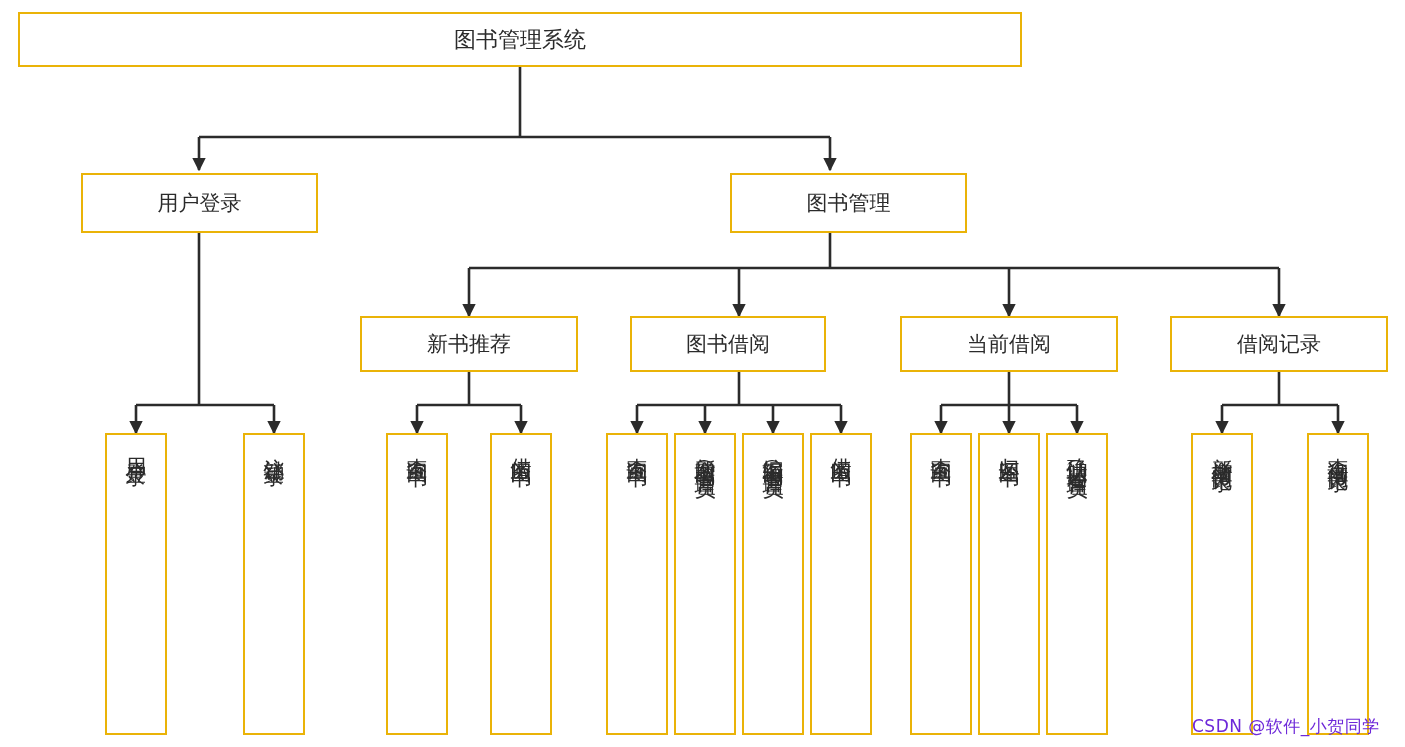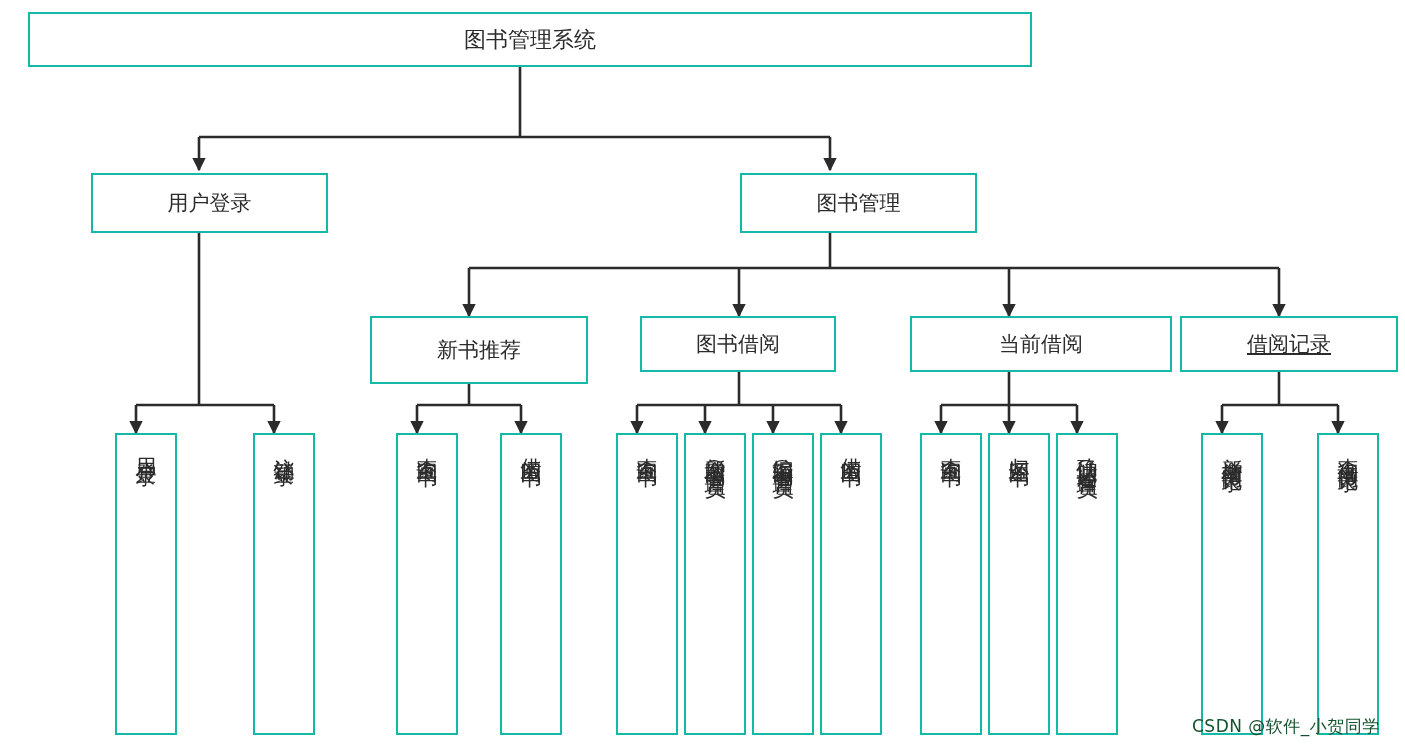--- a/index.html
+++ b/index.html
@@ -22,26 +22,25 @@
     left: 0;
     top: 0;
     width: 1405px;
     height: 747px;
     pointer-events: none;
   }
   .node {
     position: absolute;
     box-sizing: border-box;
     background: #ffffff;
-    border: 2px solid #14b8a6;
+    border: 2px solid #eab308;
     display: flex;
     align-items: center;
     justify-content: center;
     color: #2b2b2b;
-    margin-left: 10px;
   }
   .node .label {
     display: block;
     text-align: center;
     line-height: 1.18;
     white-space: pre-wrap;
   }
   
   .node.horiz .label {
     font-size: 21px;
@@ -57,21 +56,21 @@
   .node.vert .label {
     writing-mode: vertical-rl;
     text-orientation: upright;
     font-size: 21px;
     letter-spacing: 3px;
     line-height: 1.05;
   }
   .watermark {
     position: absolute;
     font-size: 17px;
-    color: #14532d;
+    color: #6d28d9;
     white-space: nowrap;
     letter-spacing: 0.5px;
   }
 </style>
 </head>
 <body>
 
 <div id="canvas">
 
   <svg class="wires" viewBox="0 0 1405 747" xmlns="http://www.w3.org/2000/svg">
@@ -129,30 +128,30 @@
     <span class="label">图书管理系统</span>
   </div>
 
   <div class="node horiz" style="left:81px; top:173px; width:237px; height:60px;">
     <span class="label">用户登录</span>
   </div>
   <div class="node horiz" style="left:730px; top:173px; width:237px; height:60px;">
     <span class="label">图书管理</span>
   </div>
 
-  <div class="node horiz" style="left:360px; top:316px; width:218px; height:68px;">
+  <div class="node horiz" style="left:360px; top:316px; width:218px; height:56px;">
     <span class="label">新书推荐</span>
   </div>
   <div class="node horiz" style="left:630px; top:316px; width:196px; height:56px;">
     <span class="label">图书借阅</span>
   </div>
-  <div class="node horiz" style="left:900px; top:316px; width:262px; height:56px;">
+  <div class="node horiz" style="left:900px; top:316px; width:218px; height:56px;">
     <span class="label">当前借阅</span>
   </div>
-  <div class="node horiz" style="left:1170px; top:316px; width:218px; height:56px;text-decoration:underline;">
+  <div class="node horiz" style="left:1170px; top:316px; width:218px; height:56px;">
     <span class="label">借阅记录</span>
   </div>
 
   <div class="node vert" style="left:105px; top:433px; width:62px; height:302px;">
     <span class="label">用户登录</span>
   </div>
   <div class="node vert" style="left:243px; top:433px; width:62px; height:302px;">
     <span class="label">注销登录</span>
   </div>
 

